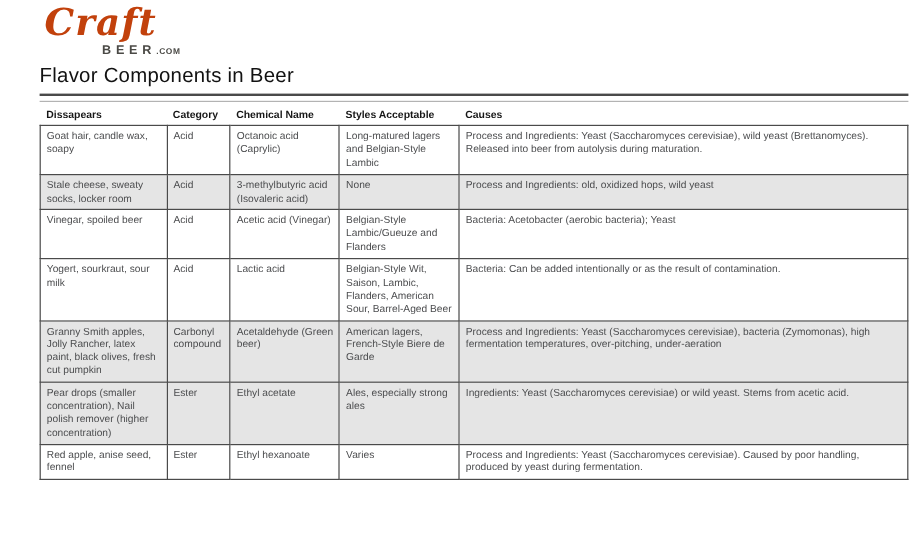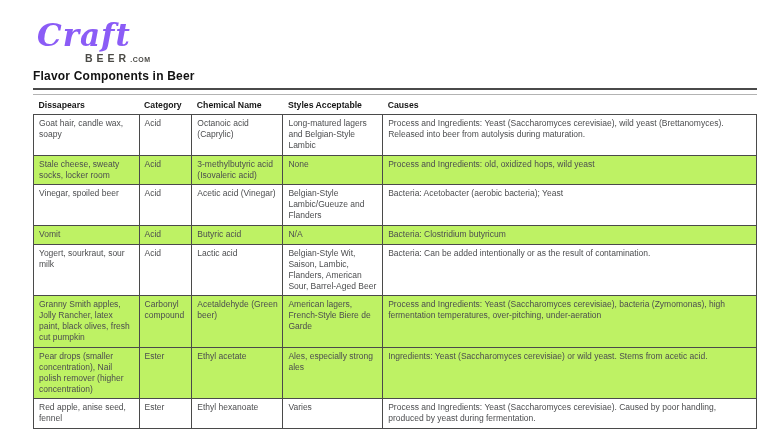--- a/index.html
+++ b/index.html
@@ -10,30 +10,30 @@
     font-family: "Liberation Sans", sans-serif;
     -webkit-font-smoothing: antialiased;
   }
   .page { padding: 4px 11px 0 33px; }
 
   
   .logo { margin-left: 4px; line-height: 1; }
   .logo-script {
     font-family: "DejaVu Serif", serif;
     font-style: italic; font-weight: bold;
-    font-size: 31px; color: #8b5cf6; letter-spacing: 1px; margin-top: 16px;
+    font-size: 31px; color: #c2410c; letter-spacing: 1px;
   }
   .logo-sub { margin-top: -2px; margin-left: 2px; color: #4b4a46; }
   .logo-word { font-weight: bold; font-size: 10.5px; letter-spacing: 4px; padding-left: 46px; }
   .logo-tld  { font-weight: bold; font-size: 7px; letter-spacing: 0.5px; }
 
   
   h1.title {
     margin: 4px 0 0 0; padding: 0 0 5px 0;
-    font-size: 12px; font-weight: bold; color: #121212;
+    font-size: 17px; font-weight: normal; color: #121212;
     border-bottom: 2px solid #4a4a4a;
     letter-spacing: 0.2px;
   }
   .pre-header-rule { border-top: 1px solid #b3b3b3; margin-top: 4px; }
 
   
   table.flavor {
     width: 100%; border-collapse: collapse; table-layout: fixed;
     margin-top: 1px;
   }
@@ -41,21 +41,21 @@
     text-align: left; vertical-align: bottom;
     font-size: 8.7px; font-weight: bold; color: #161616;
     padding: 4px 4px 4px 5px; border: none;
   }
   tbody td {
     border: 1px solid #4a4a4a;
     font-size: 8.5px; line-height: 1.28; color: #4c4d4f;
     padding: 3px 4px 4px 5px; vertical-align: top;
     overflow: hidden;
   }
-  tbody tr.shaded { background: #bef264; }
+  tbody tr.shaded { background: #e5e5e5; }
 
   col.c-descriptor { width: 14.6%; }
   col.c-category   { width: 7.3%; }
   col.c-chemical   { width: 12.6%; }
   col.c-styles     { width: 13.8%; }
   col.c-causes     { width: 51.7%; }
 </style>
 </head>
 <body>
 
@@ -101,27 +101,20 @@
           <td>None</td>
           <td>Process and Ingredients: old, oxidized hops, wild yeast</td>
         </tr>
         <tr>
           <td>Vinegar, spoiled beer</td>
           <td>Acid</td>
           <td>Acetic acid (Vinegar)</td>
           <td>Belgian-Style Lambic/Gueuze and Flanders</td>
           <td>Bacteria: Acetobacter (aerobic bacteria); Yeast</td>
         </tr>
-        <tr class="shaded">
-          <td>Vomit</td>
-          <td>Acid</td>
-          <td>Butyric acid</td>
-          <td>N/A</td>
-          <td>Bacteria: Clostridium butyricum</td>
-        </tr>
         <tr>
           <td>Yogert, sourkraut, sour milk</td>
           <td>Acid</td>
           <td>Lactic acid</td>
           <td>Belgian-Style Wit, Saison, Lambic, Flanders, American Sour, Barrel-Aged Beer</td>
           <td>Bacteria: Can be added intentionally or as the result of contamination.</td>
         </tr>
         <tr class="shaded">
           <td>Granny Smith apples, Jolly Rancher, latex paint, black olives, fresh cut pumpkin</td>
           <td>Carbonyl compound</td>

